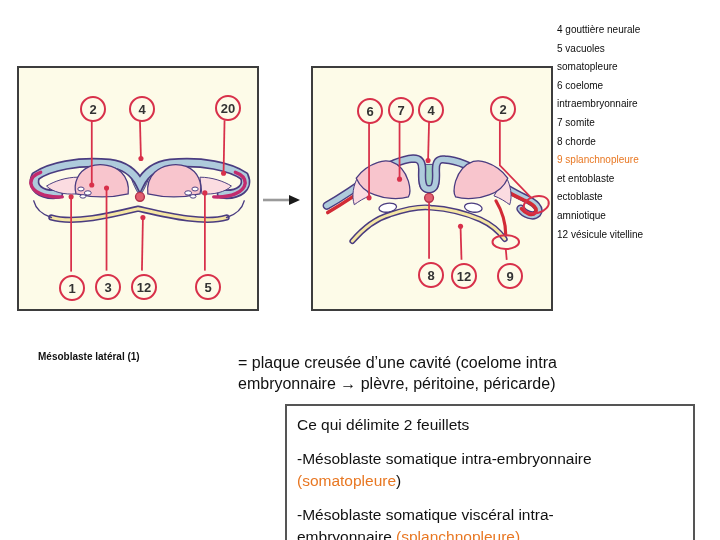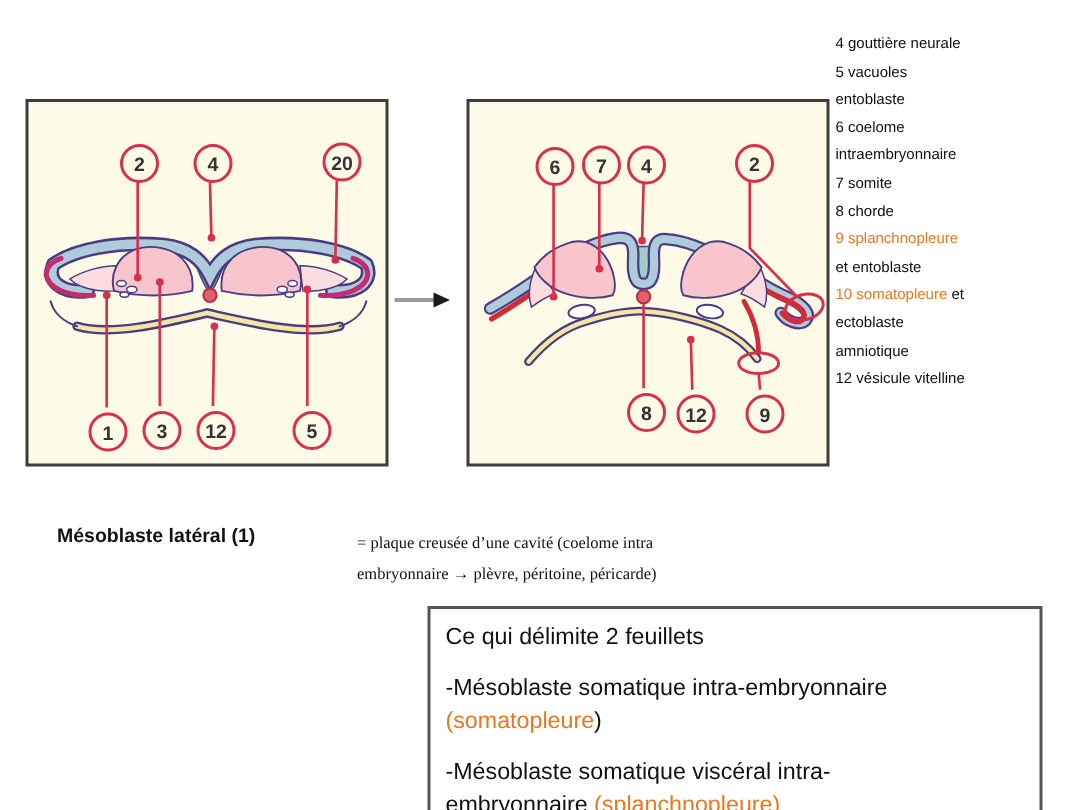--- a/index.html
+++ b/index.html
@@ -18,25 +18,25 @@
        justify-content:center;font-size:13px;font-weight:600;color:#333;
        background:#FDFBE8;line-height:1;}
 
   #transition-arrow{position:absolute;left:260px;top:190px;width:48px;height:20px;}
 
   #legend{position:absolute;left:557px;top:21px;width:160px;font-size:10px;
        line-height:18.6px;color:#0d0d0d;}
   .org{color:#E87722;}
 
   #left-note{position:absolute;left:38px;top:347px;width:180px;}
-  #left-note-title{font-size:13px;font-weight:bold;line-height:20px;}
+  #left-note-title{font-size:10px;font-weight:bold;line-height:20px;}
   #left-note-sub{margin-top:12px;font-size:15px;line-height:21.5px;}
 
-  #equals-note{position:absolute;left:238px;top:352px;width:335px;font-size:11px;
-       line-height:21px;font-family:Liberation Serif, serif;}
+  #equals-note{position:absolute;left:238px;top:352px;width:335px;font-size:16px;
+       line-height:21px;}
 
   #info-box{position:absolute;left:285px;top:404px;width:410px;height:160px;
        border:2px solid #555;box-sizing:border-box;background:#fff;
        padding:8px 10px;font-size:15.5px;line-height:22.5px;}
   #info-box .para{margin:0 0 11px 0;}
   .tline{white-space:nowrap;}
 </style>
 </head>
 <body>
 
@@ -172,28 +172,27 @@
     <div class="num-circle" style="left:105px;top:29px">4</div>
     <div class="num-circle" style="left:177px;top:28px">2</div>
     <div class="num-circle" style="left:105px;top:194px">8</div>
     <div class="num-circle" style="left:138px;top:195px">12</div>
     <div class="num-circle" style="left:184px;top:195px">9</div>
   </div>
 
   <div id="legend">
       <div class="tline"><span>4 gouttière neurale</span></div>
       <div class="tline"><span>5 vacuoles</span></div>
-      <div class="tline"><span>entoblaste</span></div>
+      <div class="tline"><span>somatopleure</span></div>
       <div class="tline"><span>6 coelome</span></div>
       <div class="tline"><span>intraembryonnaire</span></div>
       <div class="tline"><span>7 somite</span></div>
       <div class="tline"><span>8 chorde</span></div>
       <div class="tline"><span class="org">9 splanchnopleure</span></div>
       <div class="tline"><span>et entoblaste</span></div>
-      <div class="tline"><span class="org">10 somatopleure</span><span> et</span></div>
       <div class="tline"><span>ectoblaste</span></div>
       <div class="tline"><span>amniotique</span></div>
       <div class="tline"><span>12 vésicule vitelline</span></div>
     </div>
 
   <div id="left-note">
     <div id="left-note-title">Mésoblaste latéral (1)</div>
   </div>
 
   <div id="equals-note">

